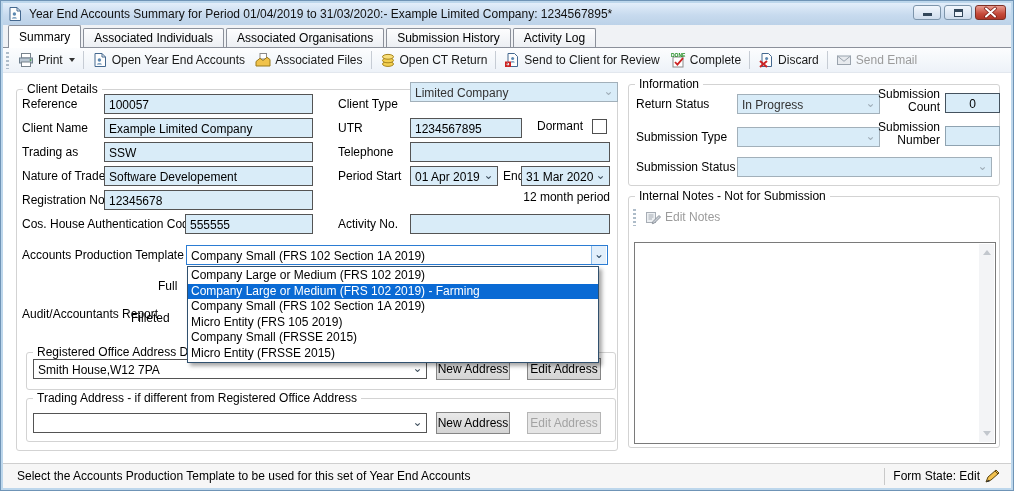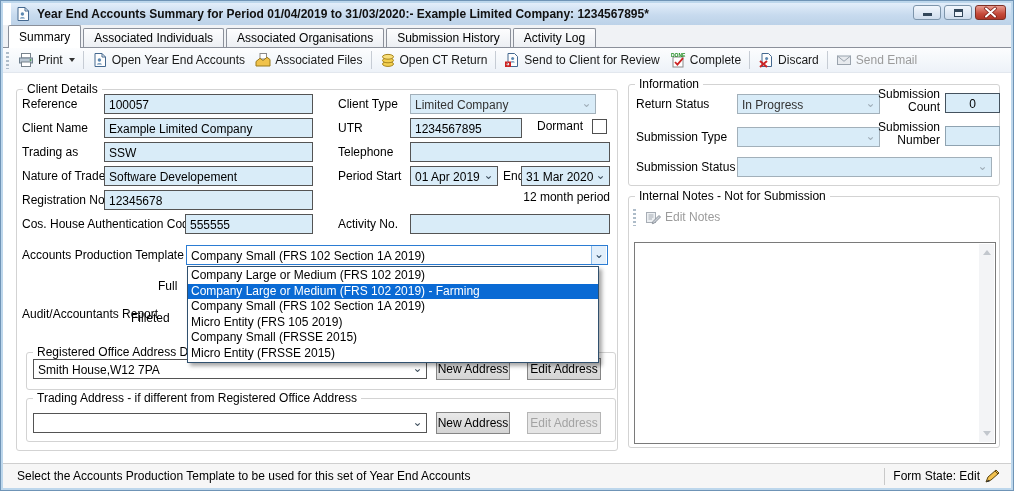--- a/index.html
+++ b/index.html
@@ -3,22 +3,22 @@
 <meta charset="utf-8">
 <style>
   * { box-sizing: border-box; margin:0; padding:0; }
   html,body { background:#e8e8e8; }
   body { font-family:"Liberation Sans", sans-serif; font-size:12px; color:#000; }
   .window { position:relative; width:1014px; height:491px; background:#fff; overflow:hidden; }
   .frame-outer { position:absolute; inset:0; border:1px solid #6f94b6; z-index:60; pointer-events:none; }
   .frame-inner { position:absolute; inset:1px; border:2px solid #bdd7ec; z-index:60; pointer-events:none; }
 
   
-  .titlebar { position:absolute; left:11px; top:3px; right:3px; height:22px;
-    background:linear-gradient(#e3eefa, #c7daee 55%, #bcd2e8); display:flex; align-items:center;font-weight:bold; }
+  .titlebar { position:absolute; left:3px; top:3px; right:3px; height:22px;
+    background:linear-gradient(#e3eefa, #c7daee 55%, #bcd2e8); display:flex; align-items:center; }
   .titlebar .app-icon { margin:0 6px 0 4px; width:16px; height:16px; flex:0 0 16px; }
   .titlebar .title-text { white-space:nowrap; color:#111; }
   .caption-buttons { position:absolute; right:5px; top:2px; display:flex; gap:3px; }
   .capbtn { width:28px; height:15px; border:1px solid #7d95ab; border-radius:3px;
     background:linear-gradient(#f2f7fd,#cfdded); position:relative; cursor:default; }
   .capbtn.close { width:31px; background:linear-gradient(#e89c90,#c64a3a 60%,#b03527); border-color:#7e3026; }
   .glyph-min { position:absolute; left:9px; bottom:3px; width:9px; height:3px; background:#33475a; }
   .glyph-max { position:absolute; left:9px; top:3px; width:9px; height:8px; border:1px solid #33475a; border-top:3px solid #33475a; background:#eef4fb; }
 
   
@@ -218,21 +218,21 @@
   <div class="lbl" style="left:22px; top:166px;">Nature of Trade</div>
   <div class="field" style="left:104px; top:166px; width:209px;">Software Developement</div>
 
   <div class="lbl" style="left:22px; top:190px;">Registration No.</div>
   <div class="field" style="left:104px; top:190px; width:209px;">12345678</div>
 
   <div class="lbl" style="left:22px; top:214px;">Cos. House Authentication Code</div>
   <div class="field" style="left:185px; top:214px; width:128px;">555555</div>
 
   <div class="lbl" style="left:338px; top:94px;">Client Type</div>
-  <div class="combo dis" style="left:410px; top:94px; width:186px;"><span>Limited Company</span><span class="chev"></span></div>
+  <div class="combo dis" style="left:410px; top:82px; width:208px;"><span>Limited Company</span><span class="chev"></span></div>
 
   <div class="lbl" style="left:338px; top:118px;">UTR</div>
   <div class="field" style="left:410px; top:118px; width:112px;">1234567895</div>
   <div class="lbl" style="left:500px; top:116px; width:83px; text-align:right;">Dormant</div>
   <div class="checkbox" style="left:592px; top:119px;"></div>
 
   <div class="lbl" style="left:338px; top:142px;">Telephone</div>
   <div class="field" style="left:410px; top:142px; width:200px;"></div>
 
   <div class="lbl" style="left:338px; top:166px;">Period Start</div>

